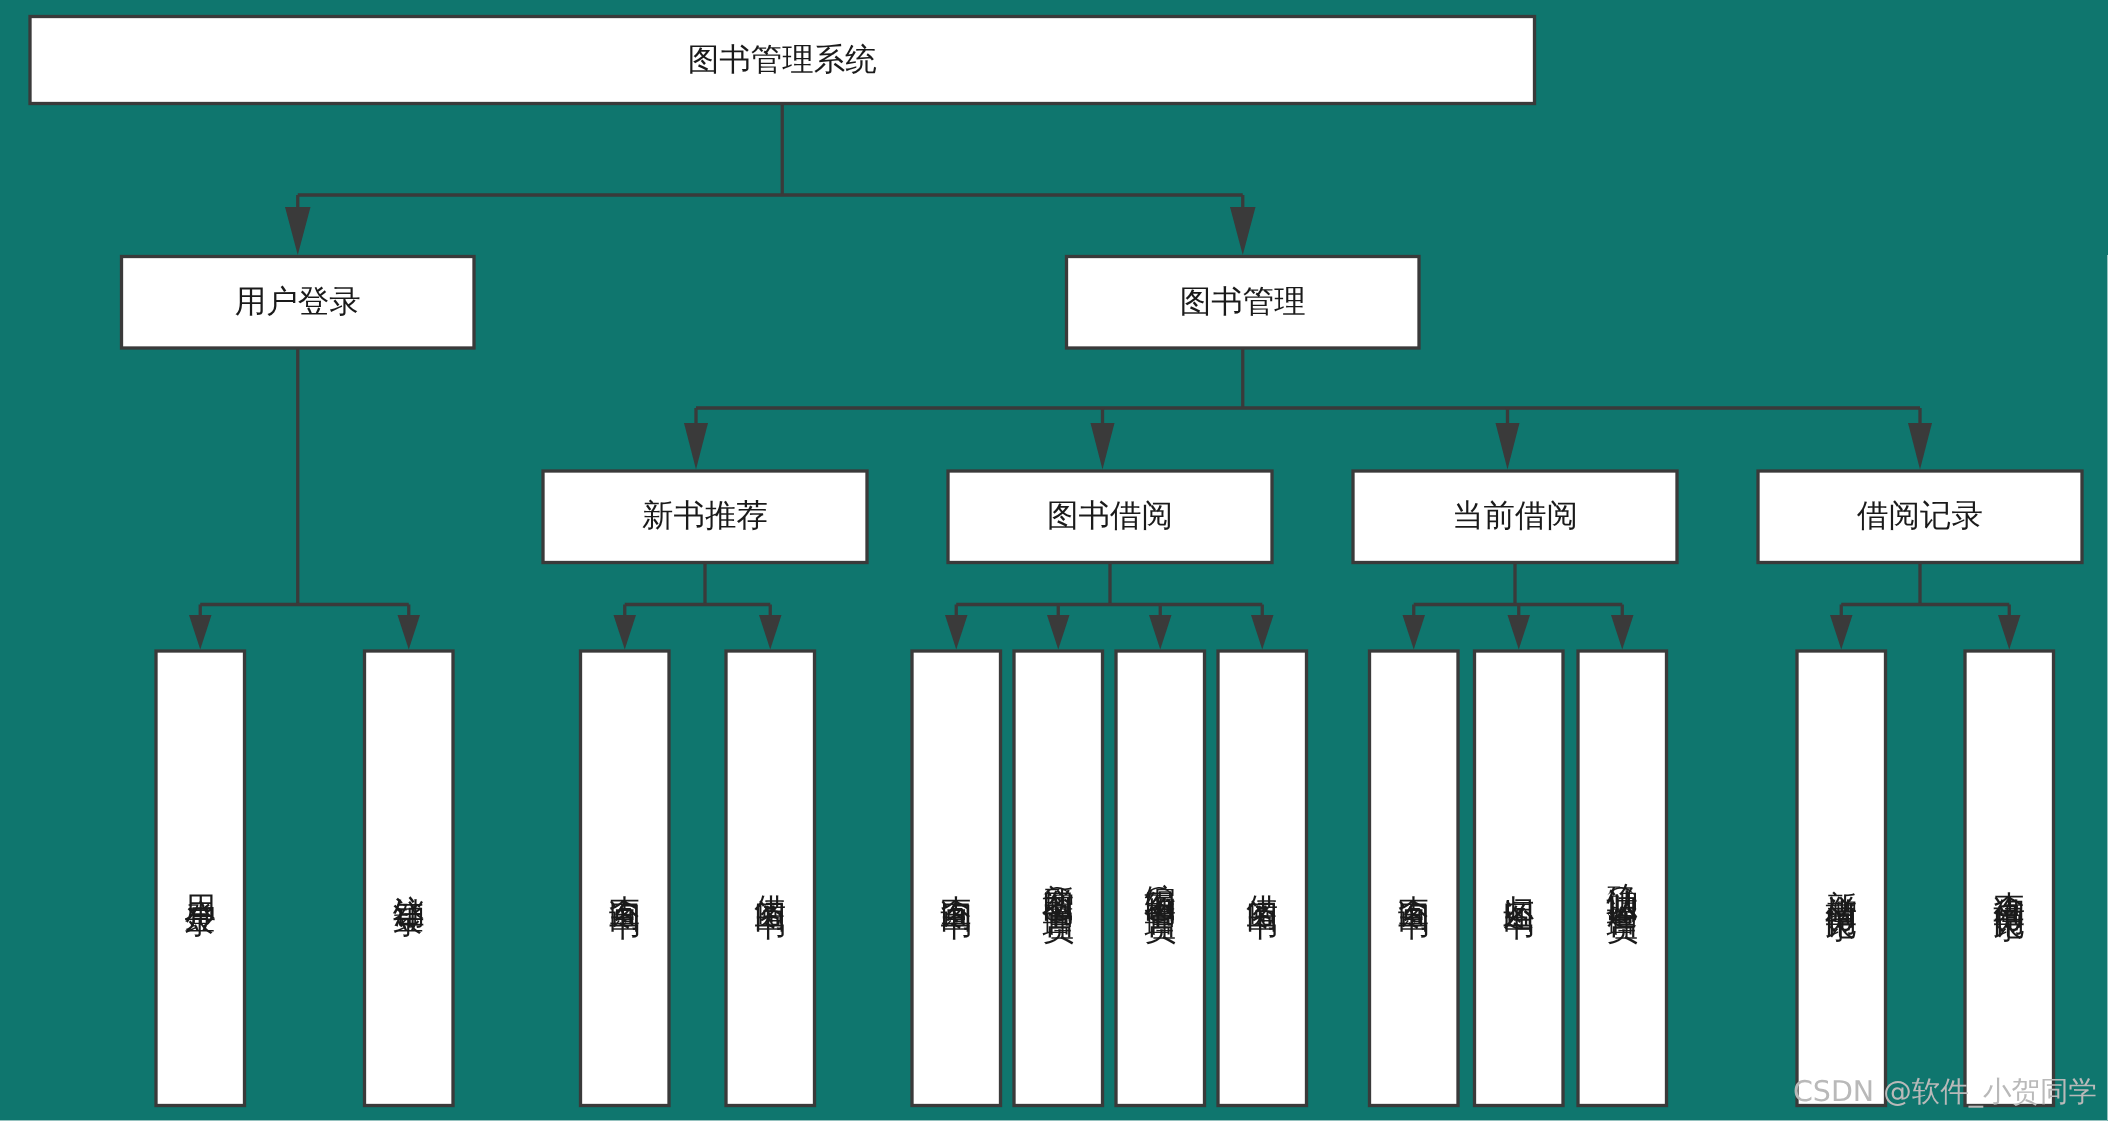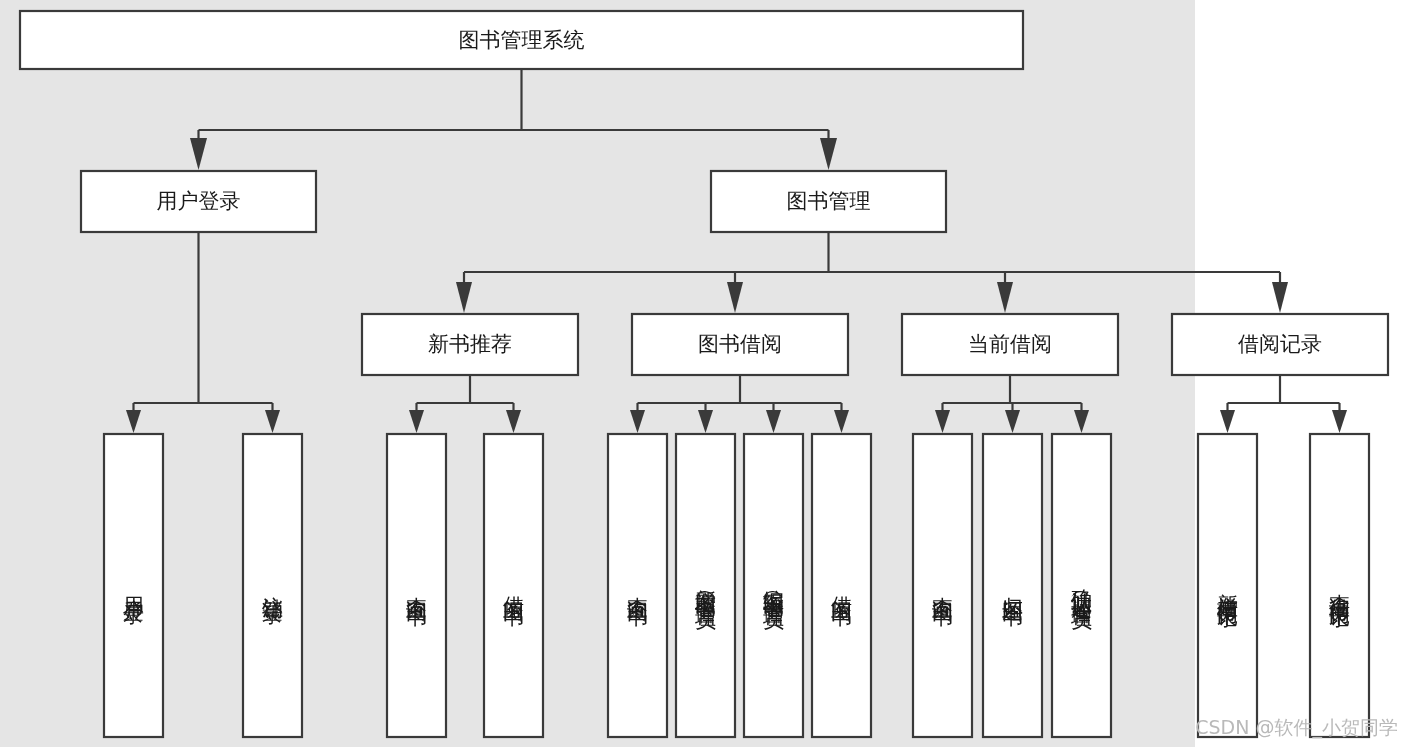--- a/index.html
+++ b/index.html
@@ -8,23 +8,23 @@
     background: #ffffff;
   }
   body {
     width: 1405px;
     height: 747px;
     font-family: "DejaVu Sans", "Liberation Sans", sans-serif;
     overflow: hidden;
   }
   #diagram-root {
     position: relative;
-    width: 1195px;
+    width: 1405px;
     height: 747px;
-    background: #e5e5e5;
+    background: #0f766e;
   }
   svg.diagram-canvas {
     position: absolute;
     left: 0;
     top: 0;
     width: 1405px;
     height: 747px;
     display: block;
   }
   .node-box {

